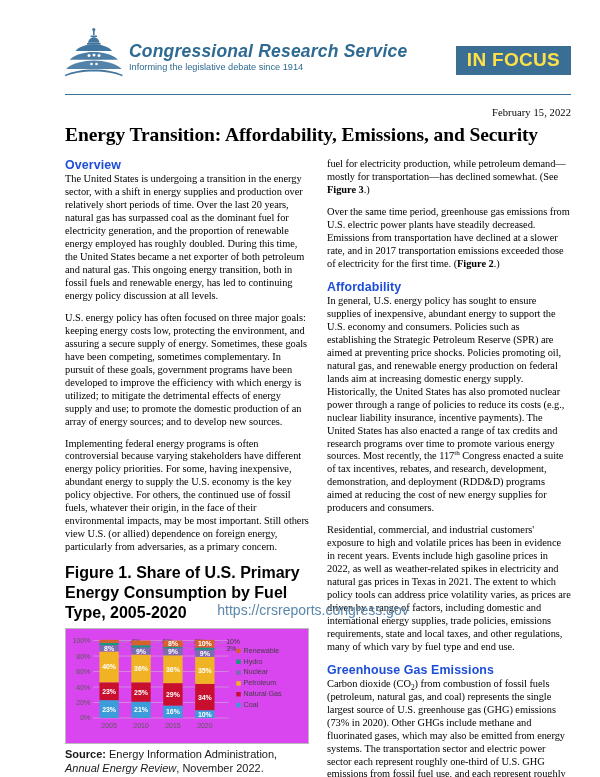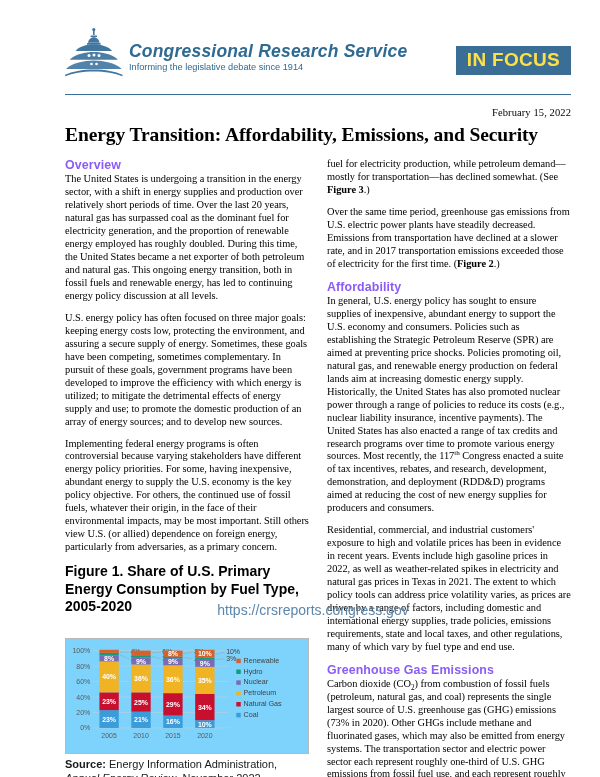--- a/index.html
+++ b/index.html
@@ -85,21 +85,21 @@
   .columns {
     display: flex;
     gap: 18px;
   }
   .col { width: 244px; }
 
   h2.sec {
     font-family: "Liberation Sans", sans-serif;
     font-weight: bold;
     font-size: 12.4px;
-    color: #8b5cf6;
+    color: #1d4ed8;
     margin: 0 0 1px 0;
     letter-spacing: 0.1px;
   }
 
   p.body {
     font-size: 10.4px;
     line-height: 1.245;
     margin: 0 0 9px 0;
     text-align: left;
     letter-spacing: -0.05px;
@@ -107,28 +107,28 @@
   p.body:last-child { margin-bottom: 0; }
   b, strong { font-weight: bold; }
   sup { font-size: 0.68em; vertical-align: super; line-height: 0; }
   sub { font-size: 0.7em; vertical-align: sub; line-height: 0; }
 
   
   .figure { margin: 3px 0 0 0; }
   .fig-title {
     font-family: "Liberation Sans", sans-serif;
     font-weight: bold;
-    font-size: 14px;
+    font-size: 16px;
     color: #000;
     line-height: 1.25;
-    margin-bottom: 22px;
+    margin-bottom: 5px;
   }
   .chart-box {
     border: 1px solid #b9b9b9;
-    background: #7dd3fc;
+    background: #d946ef;
     padding: 4px 4px 2px 2px;
   }
   .fig-source {
     font-family: "Liberation Sans", sans-serif;
     font-size: 11px;
     line-height: 1.3;
     margin-top: 3px;
     color: #1a1a1a;
   }
   .fig-source b { font-weight: bold; }

